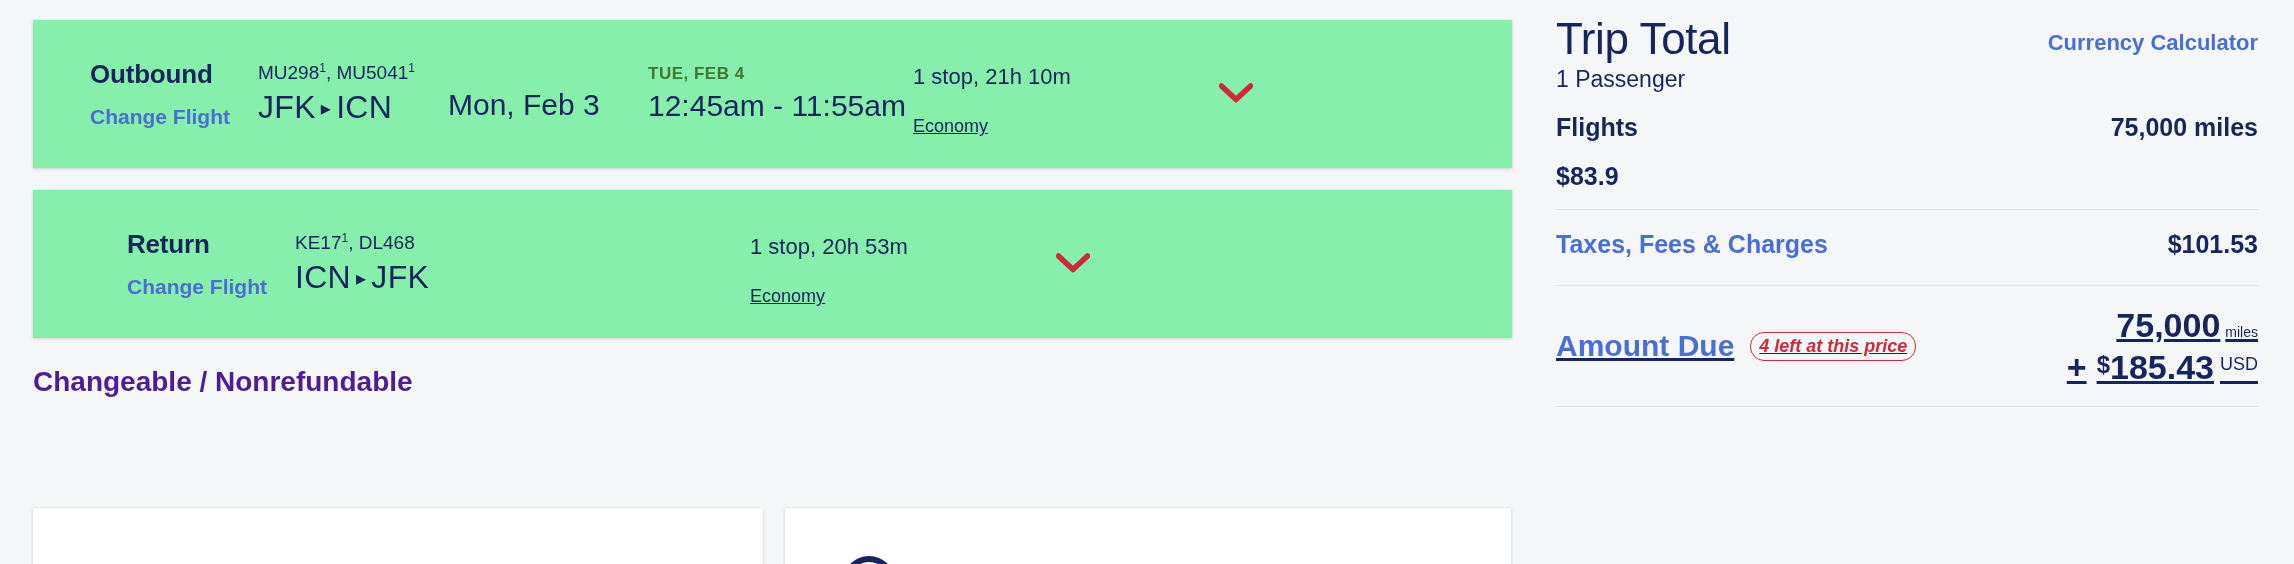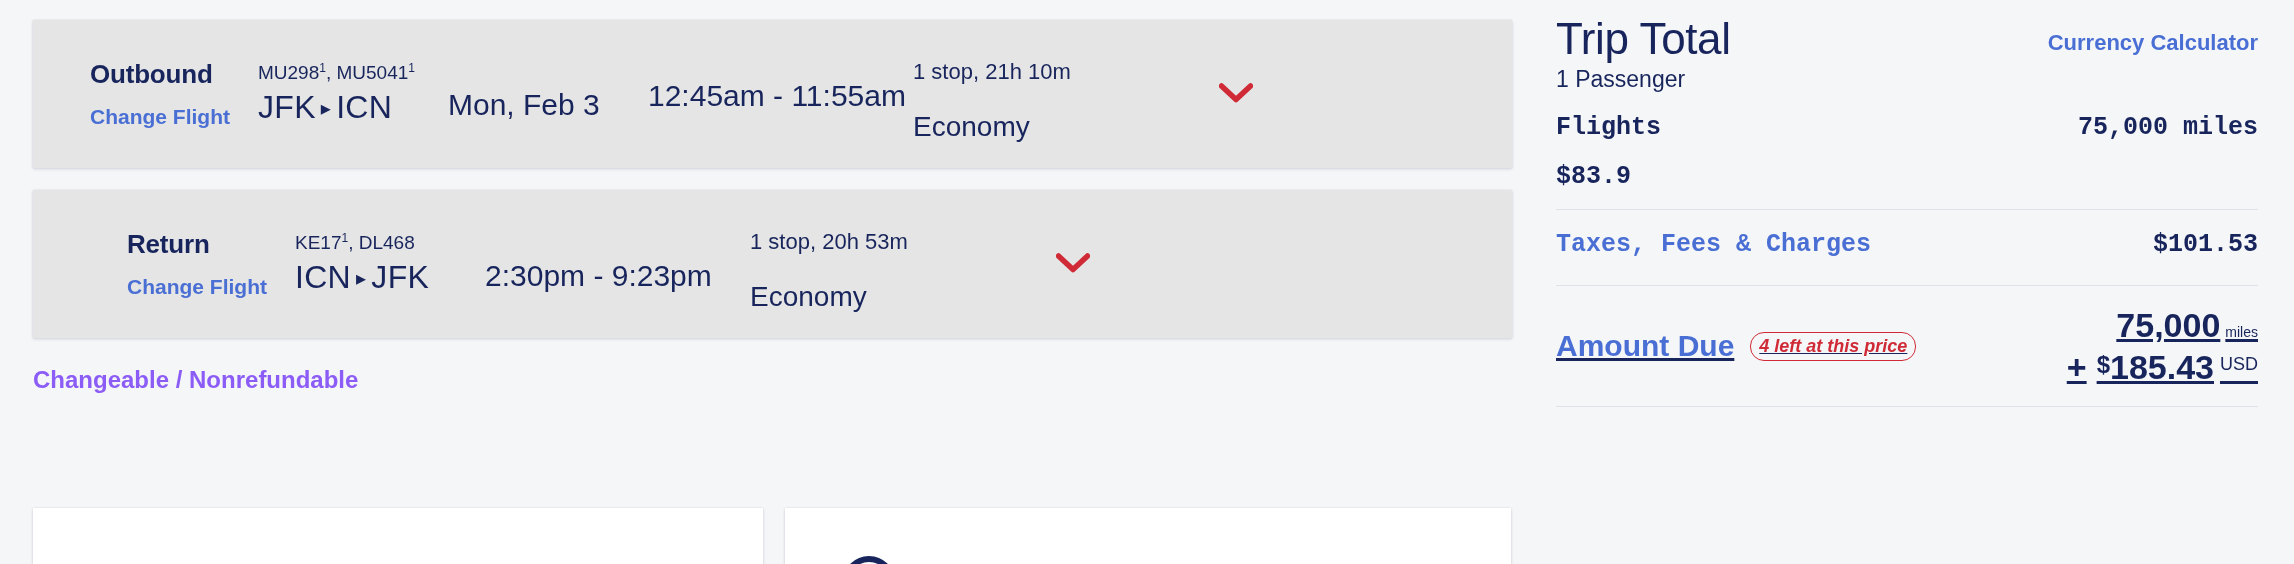--- a/index.html
+++ b/index.html
@@ -27,21 +27,21 @@
     width: 1530px;
     position: relative;
     padding-top: 20px;
     box-sizing: border-box;
   }
 
   .itinerary-card {
     position: relative;
     margin-left: 33px;
     width: 1479px;
-    background: #e5e5e5;
+    background: #86efac;
     box-shadow: 0 1px 3px rgba(20,30,70,0.16), 0 0 1px rgba(20,30,70,0.10);
     display: flex;
     align-items: flex-start;
     box-sizing: border-box;
   }
   .itinerary-card + .itinerary-card { margin-top: 22px; padding-left: 37px; }
 
   .accent-bar {
     width: 21px;
     flex: 0 0 21px;
@@ -147,23 +147,24 @@
     padding-top: 14px;
   }
   .stops-line {
     font-size: 22px;
     color: #18255c;
     line-height: 1.1;
     white-space: nowrap;
   }
   .cabin-line {
     margin-top: 28px;
-    font-size: 28px;
-    color: #18255c;
-    line-height: 1.1;
+    font-size: 18px;
+    color: #18255c;
+    line-height: 1.1;
+    text-decoration: underline;
   }
 
   
   .col-chevron {
     flex: 1;
     display: flex;
     align-items: center;
     justify-content: flex-start;
     padding-left: 50px;
   }
@@ -176,23 +177,23 @@
     cursor: pointer;
     background: none;
     border: none;
     padding: 0;
   }
   .chevron-btn svg { display: block; }
 
   .fare-rules {
     margin-left: 33px;
     margin-top: 28px;
-    font-size: 24px;
-    font-weight: bold;
-    color: #8b5cf6;
+    font-size: 28px;
+    font-weight: bold;
+    color: #4c1d95;
     cursor: pointer;
   }
 
   
   .bottom-cards {
     position: absolute;
     left: 33px;
     top: 508px;
     display: flex;
     gap: 22px;
@@ -248,21 +249,20 @@
     margin-top: 4px;
     font-size: 23px;
     color: #18255c;
   }
 
   .price-row {
     display: flex;
     align-items: baseline;
     justify-content: space-between;
     margin-top: 20px;
-    font-family: Liberation Mono, monospace;
   }
   .price-label {
     font-size: 25px;
     font-weight: bold;
     color: #18255c;
   }
   .price-label.link { color: #4a6fd4; cursor: pointer; }
   .price-value {
     font-size: 25px;
     font-weight: bold;
@@ -357,20 +357,21 @@
             <span>MU298</span><sup>1</sup><span>,&nbsp;</span><span>MU5041</span><sup>1</sup>
           </div>
           <div class="route">
             <span>JFK</span><span class="arrow">▸</span><span>ICN</span>
           </div>
         </div>
 
         <div class="col-date">Mon, Feb 3</div>
 
         <div class="col-times">
+          <div class="arrival-day">TUE, FEB 4</div>
           <div class="times">12:45am - 11:55am</div>
         </div>
 
         <div class="col-stops">
           <div class="stops-line">1 stop, 21h 10m</div>
           <div class="cabin-line">Economy</div>
         </div>
 
         <div class="col-chevron">
           <button class="chevron-btn">
@@ -399,21 +400,20 @@
             <span>KE17</span><sup>1</sup><span>,&nbsp;</span><span>DL468</span><sup></sup>
           </div>
           <div class="route">
             <span>ICN</span><span class="arrow">▸</span><span>JFK</span>
           </div>
         </div>
 
 
         <div class="col-times">
           <div class="arrival-day"></div>
-          <div class="times">2:30pm - 9:23pm</div>
         </div>
 
         <div class="col-stops">
           <div class="stops-line">1 stop, 20h 53m</div>
           <div class="cabin-line">Economy</div>
         </div>
 
         <div class="col-chevron">
           <button class="chevron-btn">
             <span>

